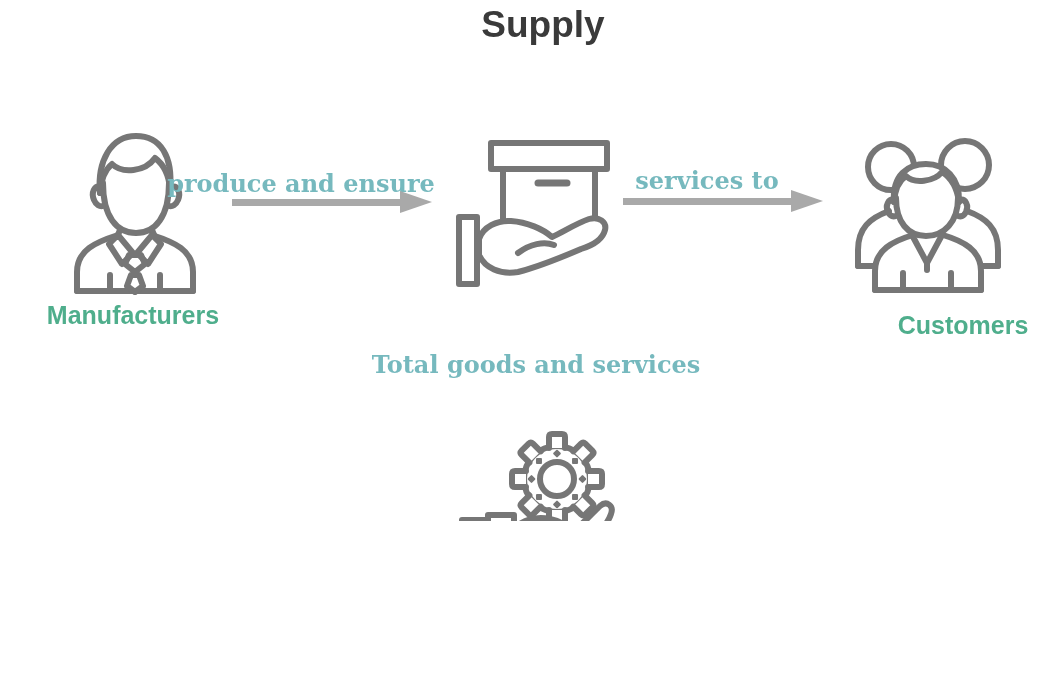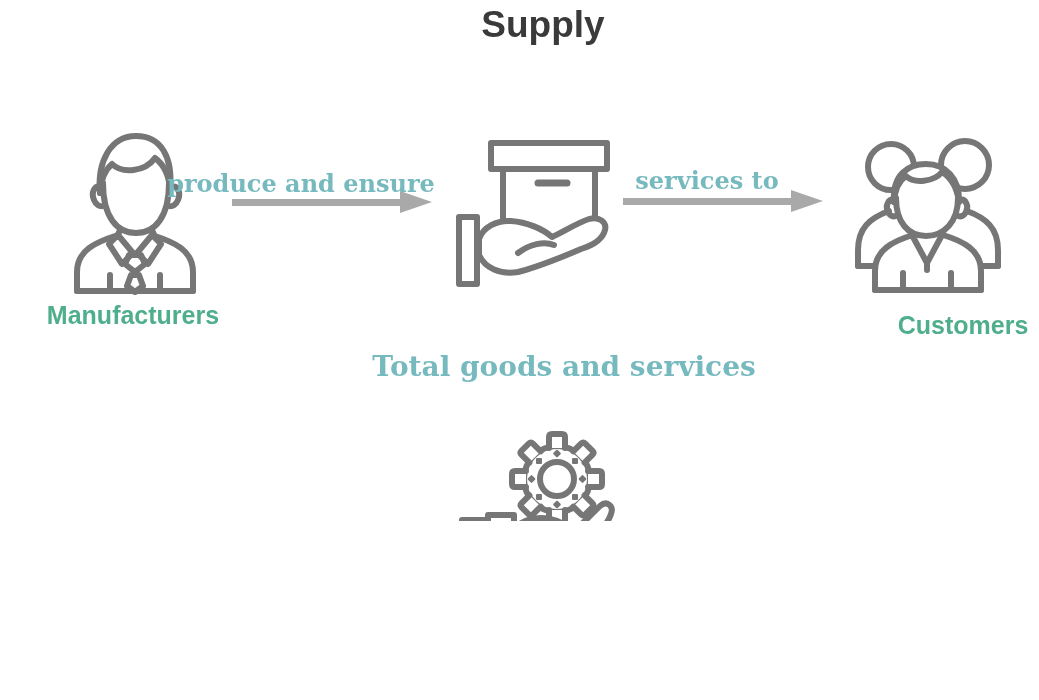--- a/index.html
+++ b/index.html
@@ -76,21 +76,21 @@
 
   <svg class="gicon" style="left:455px; top:138px;" width="160" height="152" viewBox="0 0 160 152">
     <rect class="stroke" x="36" y="5" width="116" height="26"></rect>
     <path class="stroke" d="M48,31 L48,85"></path>
     <path class="stroke" d="M140,31 L140,103"></path>
     <path class="stroke-thick" d="M83,45 L112,45"></path>
     <rect class="stroke" x="4" y="79" width="18" height="67"></rect>
     <path class="wstroke" d="M24,101 C28,89 42,82 56,83 C72,84 88,91 97,99 C108,94 122,85 134,81 C144,78 152,84 150,92 C148,100 139,107 126,111 C105,120 83,129 63,134 C45,137 30,130 24,117 Z"></path>
     <path class="stroke" d="M63,115 C75,106 89,103 99,107"></path>
   </svg>
-  <div class="teal-label" style="left:564px; top:350px; font-size:28px;">Total goods and services</div>
+  <div class="teal-label" style="left:536px; top:350px; font-size:24px;">Total goods and services</div>
 
   <div class="teal-label" style="left:707px; top:166px;">services to</div>
   <div class="arrow" style="left:623px; top:189px;">
     <svg width="200" height="24" viewBox="0 0 200 24">
       <rect x="0" y="9" width="170" height="7"></rect>
       <polygon points="168,1 200,12 168,23"></polygon>
     </svg>
   </div>
 
   <svg class="gicon" style="left:855px; top:122px;" width="146" height="175" viewBox="0 0 146 175">

